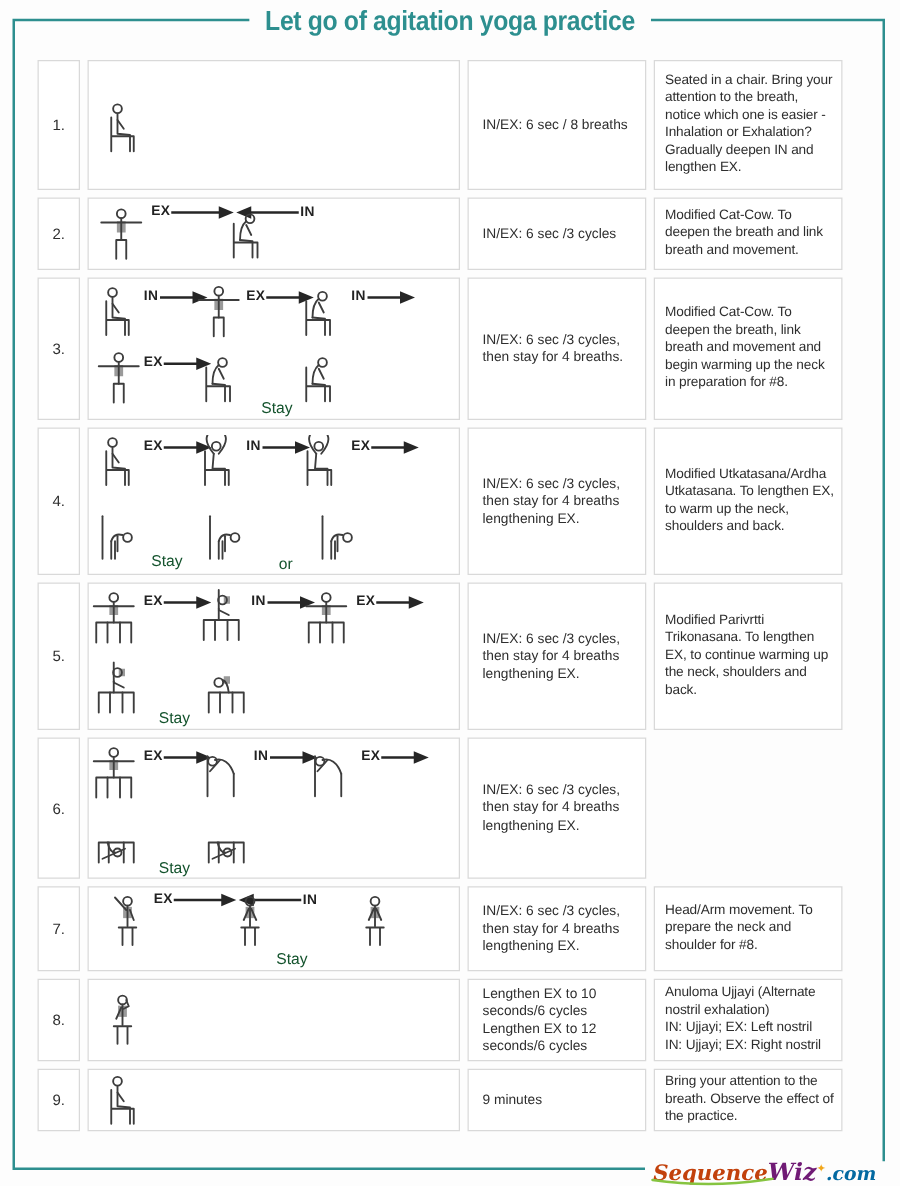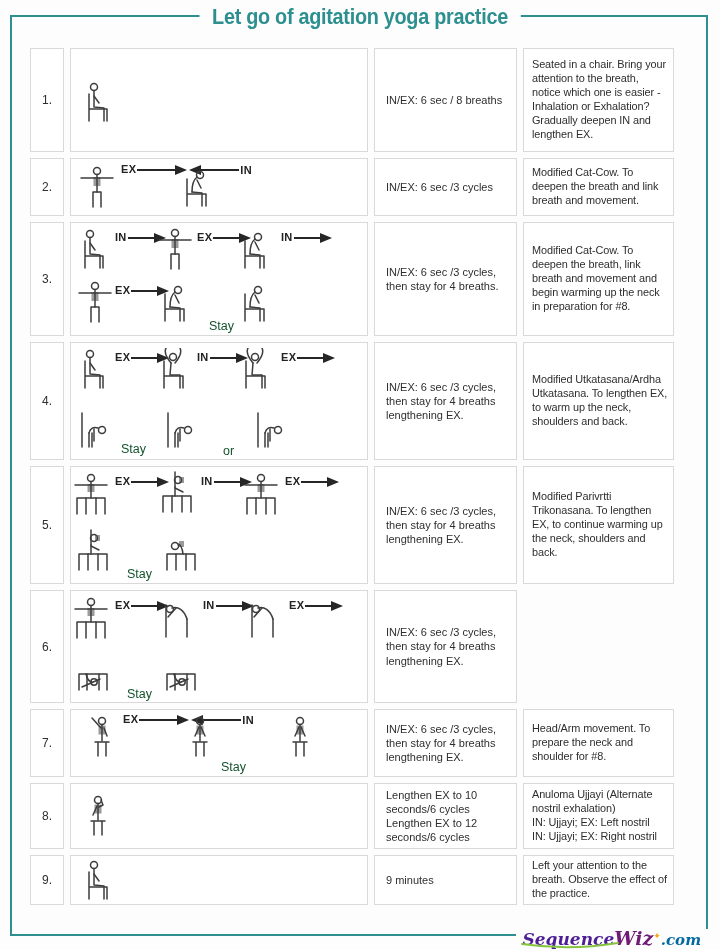--- a/index.html
+++ b/index.html
@@ -36,21 +36,21 @@
   .arrow-label{font-size:11px;font-weight:bold;color:#222;line-height:1;margin:0 0 1px 0;letter-spacing:0.3px;}
   .arrow-label.below{margin:1px 0 0 0;}
   .arrow svg{display:block;}
   .arrow svg line{stroke:#262626;stroke-width:2;}
   .arrow svg polygon{fill:#262626;}
   .caption{font-size:12.5px;color:#14532d;line-height:1;}
   .logo{
     position:absolute;right:12px;bottom:1px;z-index:2;background:#fdfdfd;
     padding:0 7px;font-style:italic;white-space:nowrap;line-height:1;
   }
-  .logo .brand-a{color:#4c1d95;font-family:"DejaVu Serif",serif;font-size:17px;font-weight:bold;}
+  .logo .brand-a{color:#c2410c;font-family:"DejaVu Serif",serif;font-size:17px;font-weight:bold;}
   .logo .brand-b{color:#701a75;font-family:"DejaVu Serif",serif;font-size:19px;font-weight:bold;}
   .logo .star{color:#f2a71b;font-size:9px;vertical-align:super;font-style:normal;}
   .logo .suffix{color:#0369a1;font-family:"DejaVu Serif",serif;font-size:15px;font-weight:bold;}
   .logo .swoosh{position:absolute;left:4px;bottom:-1px;}
 </style>
 </head>
 <body>
 
 <div class="frame"></div>
 
@@ -569,21 +569,21 @@
             <g stroke="#3d3d3d" stroke-width="1.5" fill="none" stroke-linecap="round" stroke-linejoin="round">
               <circle cx="13" cy="6" r="3.5"></circle>
               <path d="M13 10 V26 L23 27 V40"></path>
               <path d="M13 15 L18 22"></path>
               <path d="M8 13 V40 M8 28 H26 M26 28 V40"></path>
             </g>
           </svg>
         </div>
       </div>
     <div class="cell c-breath">9 minutes</div>
-    <div class="cell c-desc">Left your attention to the breath. Observe the effect of the practice.</div>
+    <div class="cell c-desc">Bring your attention to the breath. Observe the effect of the practice.</div>
   </div>
   </div>
 
 <div class="logo">
   <span class="brand-a">Sequence</span><span class="brand-b">Wiz</span><span class="star">✦</span><span class="suffix">.com</span>
   <svg class="swoosh" width="100" height="7" viewBox="0 0 100 7">
       <path d="M2 2 Q50 9 98 1" stroke="#86c440" stroke-width="2" fill="none" stroke-linecap="round"></path>
     </svg>
 </div>
 

